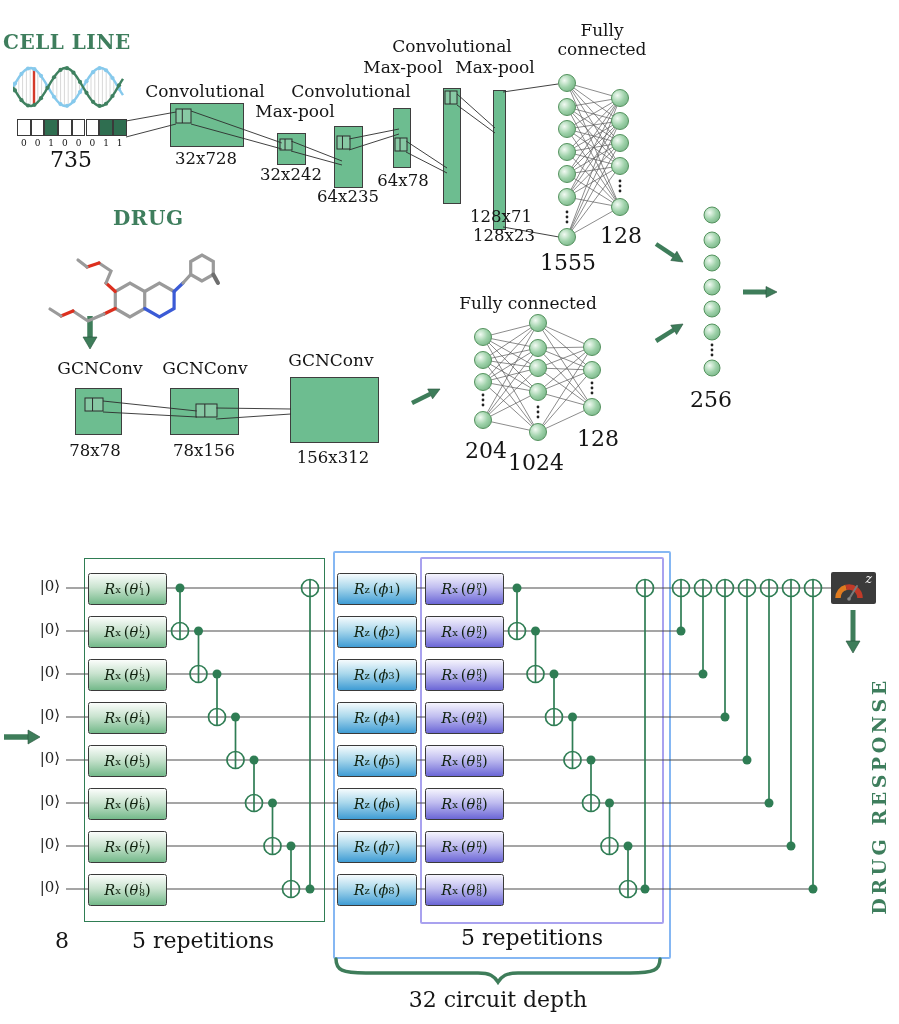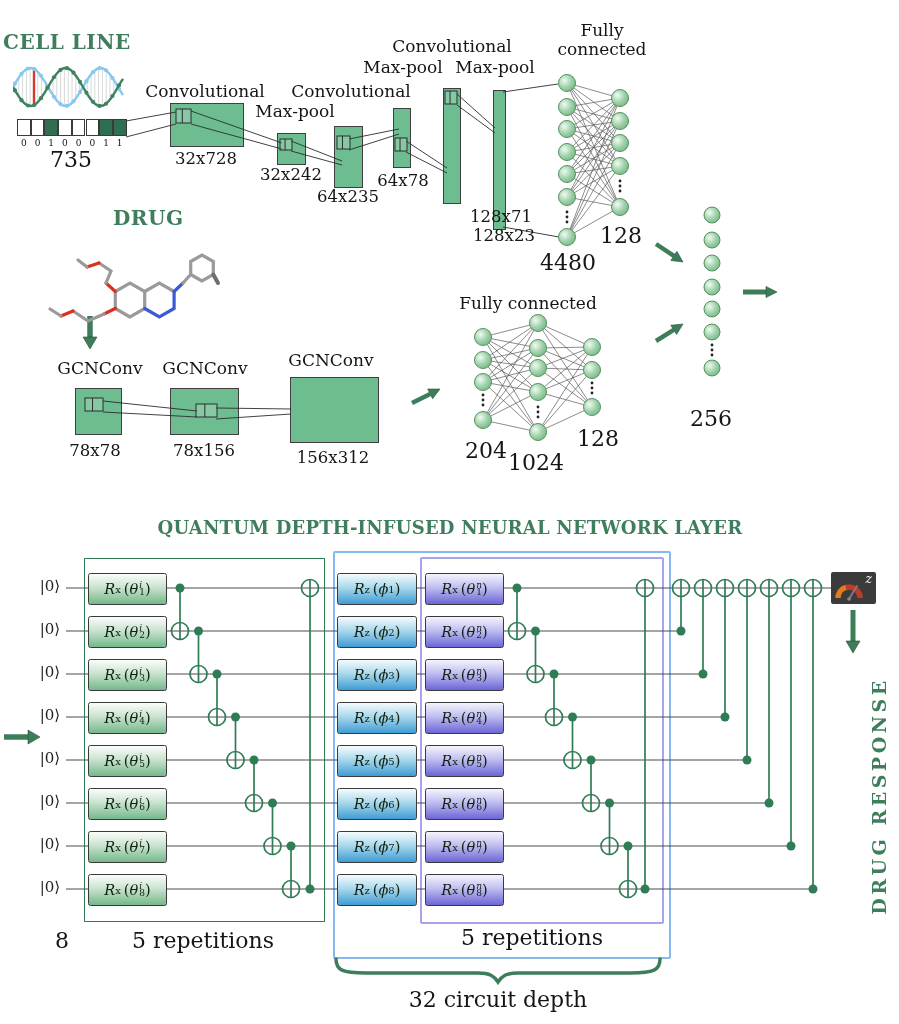--- a/index.html
+++ b/index.html
@@ -136,21 +136,21 @@
   <div class="lbl" style="left:495px;top:58px;">Max-pool</div>
 
   <div class="lbl sz" style="left:206px;top:150px;">32x728</div>
   <div class="lbl sz" style="left:291px;top:166px;">32x242</div>
   <div class="lbl sz" style="left:348px;top:188px;">64x235</div>
   <div class="lbl sz" style="left:403px;top:172px;">64x78</div>
   <div class="lbl sz" style="left:453px;top:208px;margin-left:48px;">128x71</div>
   <div class="lbl sz" style="left:504px;top:227px;">128x23</div>
 
   <div class="lbl wrap" style="left:602px;top:21px;width:96px;">Fully connected</div>
-  <div class="lbl num" style="left:568px;top:251px;">4480</div>
+  <div class="lbl num" style="left:568px;top:251px;">1555</div>
   <div class="lbl num" style="left:621px;top:224px;">128</div>
 
   <div class="ttl" style="left:113px;top:206px;">DRUG</div>
   <svg class="icon" id="molecule" width="195" height="100" viewBox="0 0 195 100" style="left:42px;top:238px;">
     <g stroke-width="3.2" stroke-linecap="round" fill="none">
       <path d="M88,79 L73.3,70.5 L73.3,53.5 L88,45 L102.7,53.5 L102.7,70.5 Z" stroke="#9a9a9a"></path>
       <path d="M102.7,53.5 L117.4,45 L132.1,53.5" stroke="#9a9a9a"></path>
       <path d="M132.1,53.5 L132.1,70.5 L117.4,79 L102.7,70.5" stroke="#3b5bd6"></path>
       <path d="M132.1,53.5 L141,45" stroke="#3b5bd6"></path>
       <path d="M141,45 L148.7,36.5" stroke="#9a9a9a"></path>
@@ -175,23 +175,22 @@
   <div class="lbl" style="left:331px;top:351px;">GCNConv</div>
   <div class="lbl sz" style="left:95px;top:442px;">78x78</div>
   <div class="lbl sz" style="left:204px;top:442px;">78x156</div>
   <div class="lbl sz" style="left:333px;top:449px;">156x312</div>
 
   <div class="lbl" style="left:528px;top:294px;">Fully connected</div>
   <div class="lbl num" style="left:486px;top:439px;">204</div>
   <div class="lbl num" style="left:536px;top:451px;">1024</div>
   <div class="lbl num" style="left:598px;top:427px;">128</div>
 
-  <div class="lbl num" style="left:711px;top:388px;margin-top:19px;">256</div>
-
-  <div class="ttl qtitle" style="left:450px;top:517px;transform:translateX(-50%);">QUANTUM DEPTH-INFUSED NEURAL NETWORK LAYER</div>
+  <div class="lbl num" style="left:711px;top:388px;">256</div>
+
 
   <div class="frame" id="frame-enc" style="left:84px;top:558px;width:239px;height:362px;"></div>
   <div class="frame" id="frame-depth" style="left:333px;top:551px;width:334px;height:404px;"></div>
   <div class="frame" id="frame-var" style="left:420px;top:557px;width:240px;height:363px;"></div>
 
   <div class="lbl num" style="left:62px;top:929px;">8</div>
   <div class="lbl num" style="left:203px;top:929px;">5 repetitions</div>
   <div class="lbl num" style="left:532px;top:926px;">5 repetitions</div>
   <div class="lbl num" style="left:498px;top:988px;">32 circuit depth</div>
 

